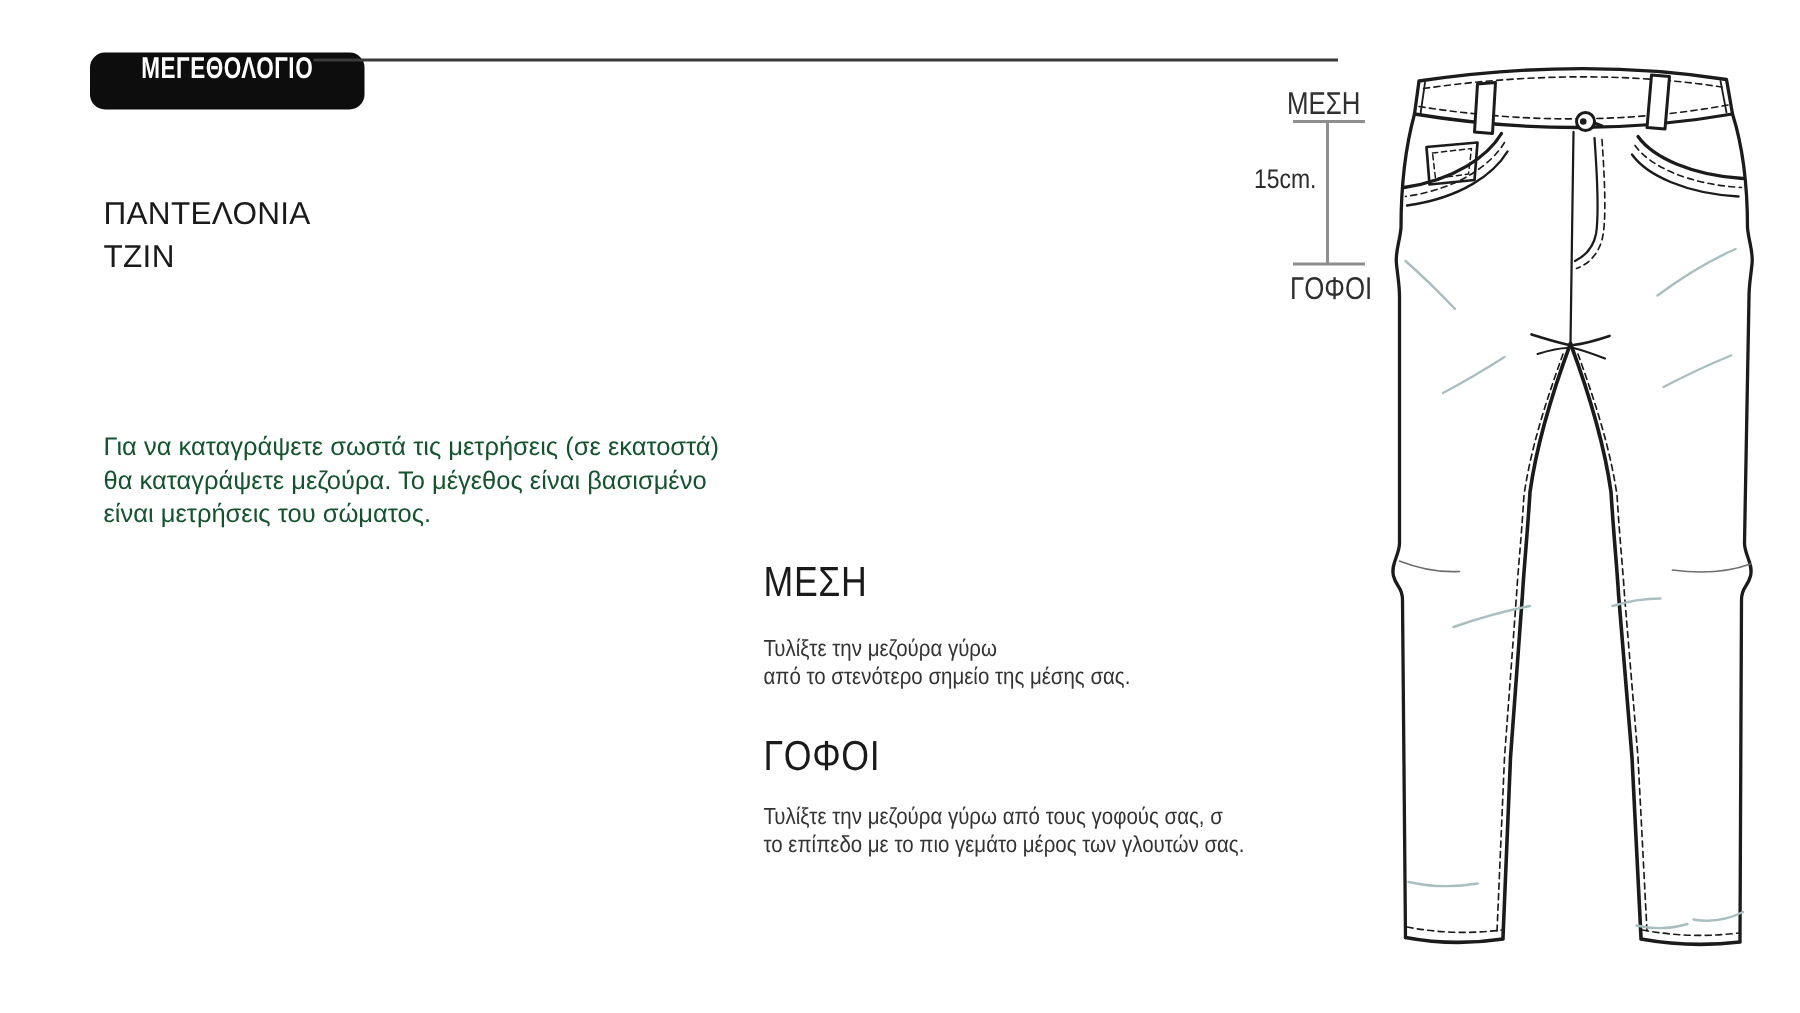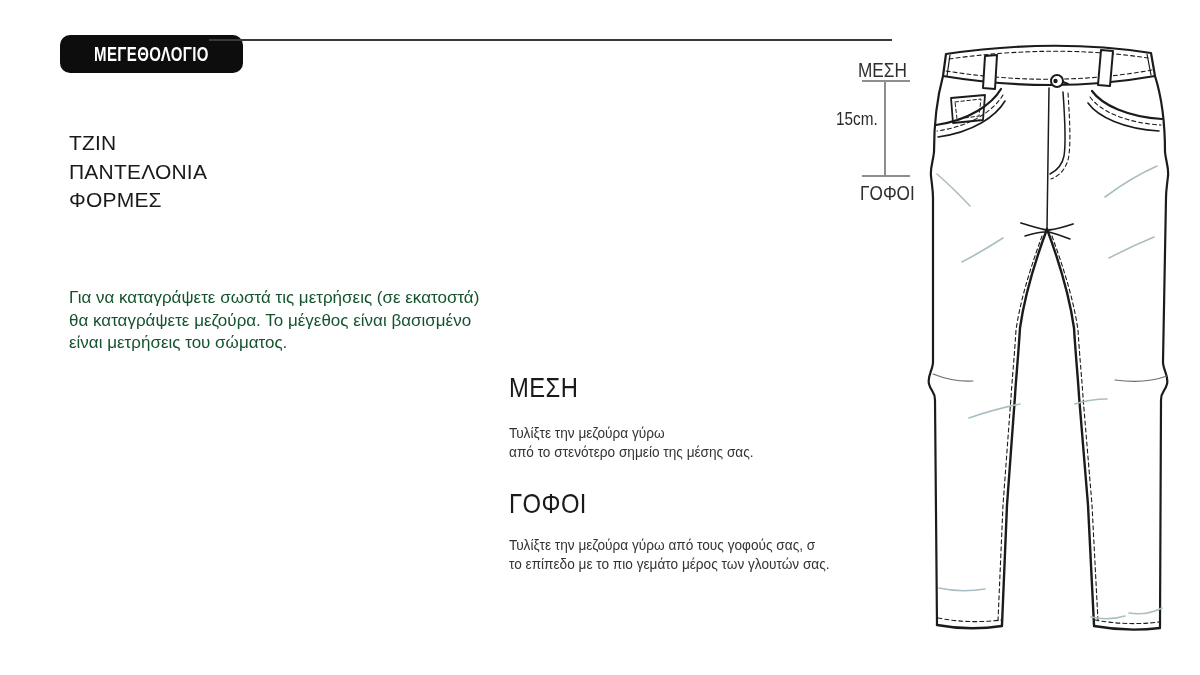--- a/index.html
+++ b/index.html
@@ -5,21 +5,21 @@
   html,body{margin:0;padding:0;background:#ffffff;}
   #screen{position:relative;width:1200px;height:675px;background:#ffffff;overflow:hidden;
           font-family:"Liberation Sans","DejaVu Sans",sans-serif;color:#1f1f1f;}
   .abs{position:absolute;}
   .cond85{transform:scaleX(.85);transform-origin:0 0;}
   .cond88{transform:scaleX(.88);transform-origin:0 0;}
   .cond82{transform:scaleX(.82);transform-origin:0 0;}
 
   
   .badge{left:60px;top:35px;height:38px;background:#0d0d0d;border-radius:10px;
-         display:flex;align-items:center;padding:0 15px;}
+         display:flex;align-items:flex-start;padding:0 15px;}
   .badge span{color:#ffffff;font-size:20px;font-weight:bold;letter-spacing:.5px;
               transform:scaleX(.75);transform-origin:center;white-space:nowrap;}
 
   
   .topline{left:209px;top:39px;width:683px;height:2px;background:#3a3a3a;}
 
   
   .categories{left:69px;top:129px;font-size:21px;line-height:28.5px;color:#1a1a1a;letter-spacing:.2px;}
 
   
@@ -51,23 +51,22 @@
 
 <div id="screen">
 
   <div class="abs badge">
     <span>ΜΕΓΕΘΟΛΟΓΙΟ</span>
   </div>
 
   <div class="abs topline"></div>
 
   <div class="abs categories">
+    <div>ΠΑΝΤΕΛΟΝΙΑ</div>
     <div>ΤΖΙΝ</div>
-    <div>ΠΑΝΤΕΛΟΝΙΑ</div>
-    <div>ΦΟΡΜΕΣ</div>
   </div>
 
   <div class="abs intro">
     <div>Για να καταγράψετε σωστά τις μετρήσεις (σε εκατοστά)</div>
     <div>θα καταγράψετε μεζούρα. Το μέγεθος είναι βασισμένο</div>
     <div>είναι μετρήσεις του σώματος.</div>
   </div>
 
   <div class="abs waist-head sec-head cond85">ΜΕΣΗ</div>
   <div class="abs waist-body sec-body cond88">

